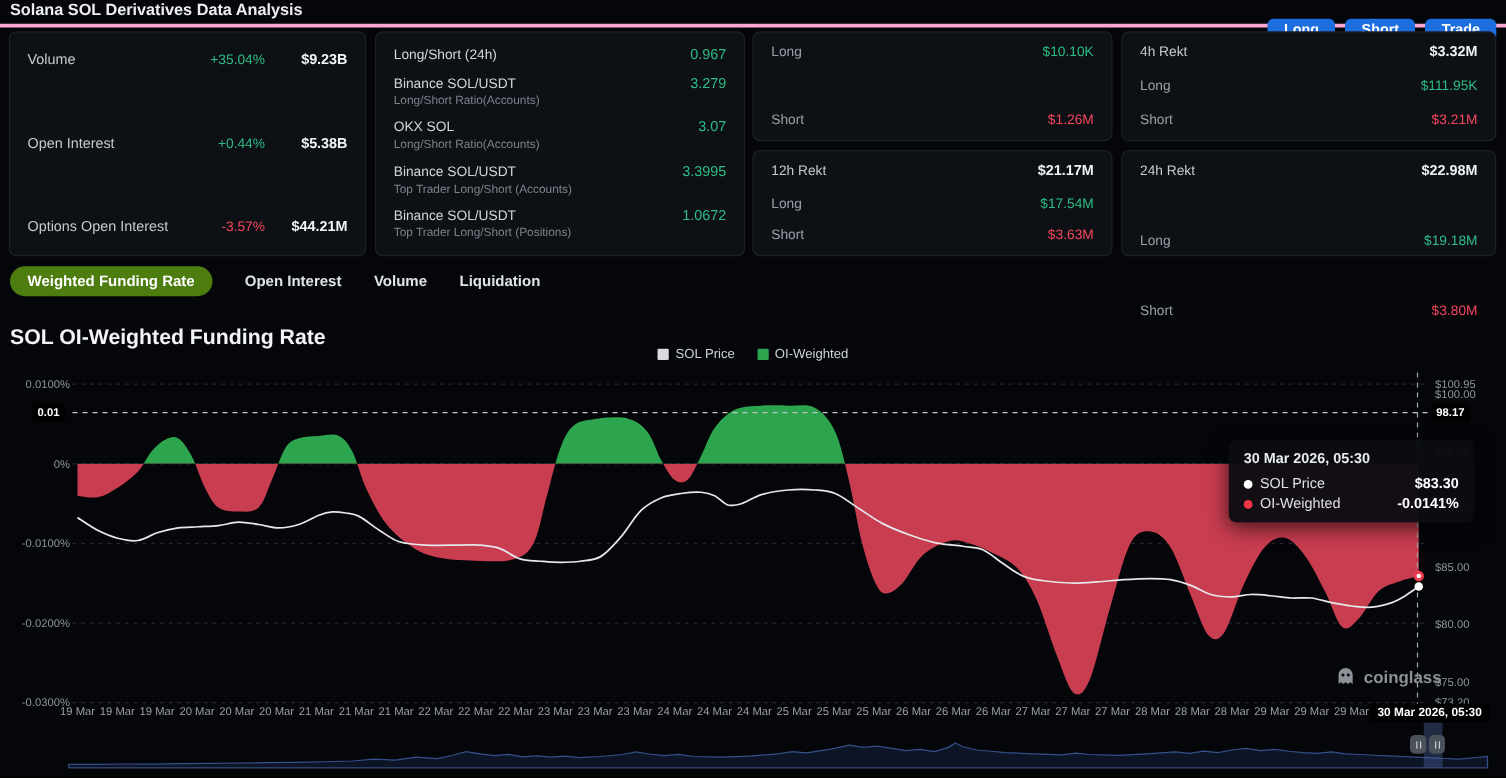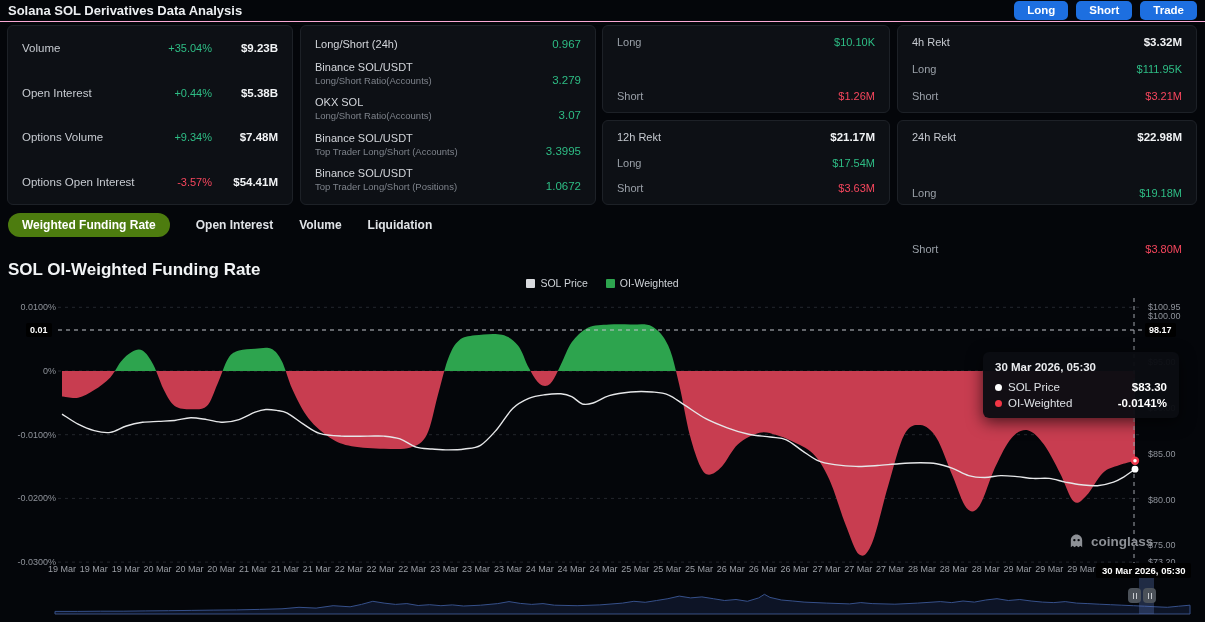--- a/index.html
+++ b/index.html
@@ -1,31 +1,31 @@
 <!DOCTYPE html>
 <html><head>
 <meta charset="utf-8">
 <style>
   html,body{margin:0;padding:0;background:#000;}
   .app{position:relative;width:1205px;height:622px;background:#04060a;font-family:"Liberation Sans",sans-serif;overflow:hidden;color:#e8eaed;}
   
-  .topbar{position:absolute;top:0;left:0;width:100%;height:22px;display:flex;align-items:center;border-bottom:1px solid #f9a8d4;box-sizing:border-box;}
+  .topbar{position:absolute;top:0;left:0;width:100%;height:22px;display:flex;align-items:flex-start;border-bottom:3px solid #f9a8d4;box-sizing:border-box;flex-direction:column;}
   .topbar-title{margin-left:8px;font-size:13px;font-weight:bold;color:#eceef1;}
   .topbar-buttons{margin-left:auto;margin-right:8px;display:flex;gap:8px;}
   .blue-btn{background:#1d6fe0;color:#fff;font-size:11.5px;font-weight:bold;border:none;border-radius:5px;padding:3px 13px;cursor:pointer;line-height:13px;}
   
   .panel{position:absolute;background:#0d1015;border:1px solid #1d2127;border-radius:6px;box-sizing:border-box;}
   .stats-panel{left:7px;top:25px;width:286px;height:180px;padding:16px 14px;display:flex;flex-direction:column;justify-content:space-between;}
   .stat-row{display:flex;align-items:center;}
   .stat-label{flex:1;font-size:11.5px;color:#c7cbd1;}
   .chg{width:60px;text-align:right;font-size:11px;}
   .chg.pos{color:#2ebd85;} .chg.neg{color:#f6465d;}
   .val{width:66px;text-align:right;font-size:11.5px;font-weight:bold;color:#f2f4f6;}
   .ratios-panel{left:300px;top:25px;width:296px;height:180px;padding:12px 14px;display:flex;flex-direction:column;justify-content:space-between;}
-  .ratio-row{display:flex;align-items:flex-end;gap:16px;}
+  .ratio-row{display:flex;align-items:flex-start;gap:16px;}
   .ratio-labels{flex:1;}
   .ratio-label{font-size:11px;color:#d3d6db;}
   .ratio-sub{font-size:9.5px;color:#7e838b;margin-top:2px;}
   .ratio-val{font-size:11.5px;color:#2ebd85;text-align:right;}
   .rekt-card{padding:10px 14px;display:flex;flex-direction:column;justify-content:space-between;}
   .rekt-1{left:602px;top:25px;width:288px;height:88px;}
   .rekt-2{left:897px;top:25px;width:300px;height:88px;}
   .rekt-3{left:602px;top:120px;width:288px;height:85px;}
   .rekt-4{left:897px;top:120px;width:300px;height:85px;gap:44px;}
   .rekt-row{display:flex;align-items:center;font-size:11px;}
@@ -92,28 +92,23 @@
       <span class="stat-label">Volume</span>
       <span class="chg pos">+35.04%</span>
       <span class="val">$9.23B</span>
     </div>
     <div class="stat-row">
       <span class="stat-label">Open Interest</span>
       <span class="chg pos">+0.44%</span>
       <span class="val">$5.38B</span>
     </div>
     <div class="stat-row">
-      <span class="stat-label">Options Volume</span>
-      <span class="chg pos">+9.34%</span>
-      <span class="val">$7.48M</span>
-    </div>
-    <div class="stat-row">
       <span class="stat-label">Options Open Interest</span>
       <span class="chg neg">-3.57%</span>
-      <span class="val">$54.41M</span>
+      <span class="val">$44.21M</span>
     </div>
   </section>
 
   <section class="panel ratios-panel">
     <div class="ratio-row">
       <div class="ratio-labels">
           <div class="ratio-label">Long/Short (24h)</div>
         </div>
       <span class="ratio-val">0.967</span>
     </div>

